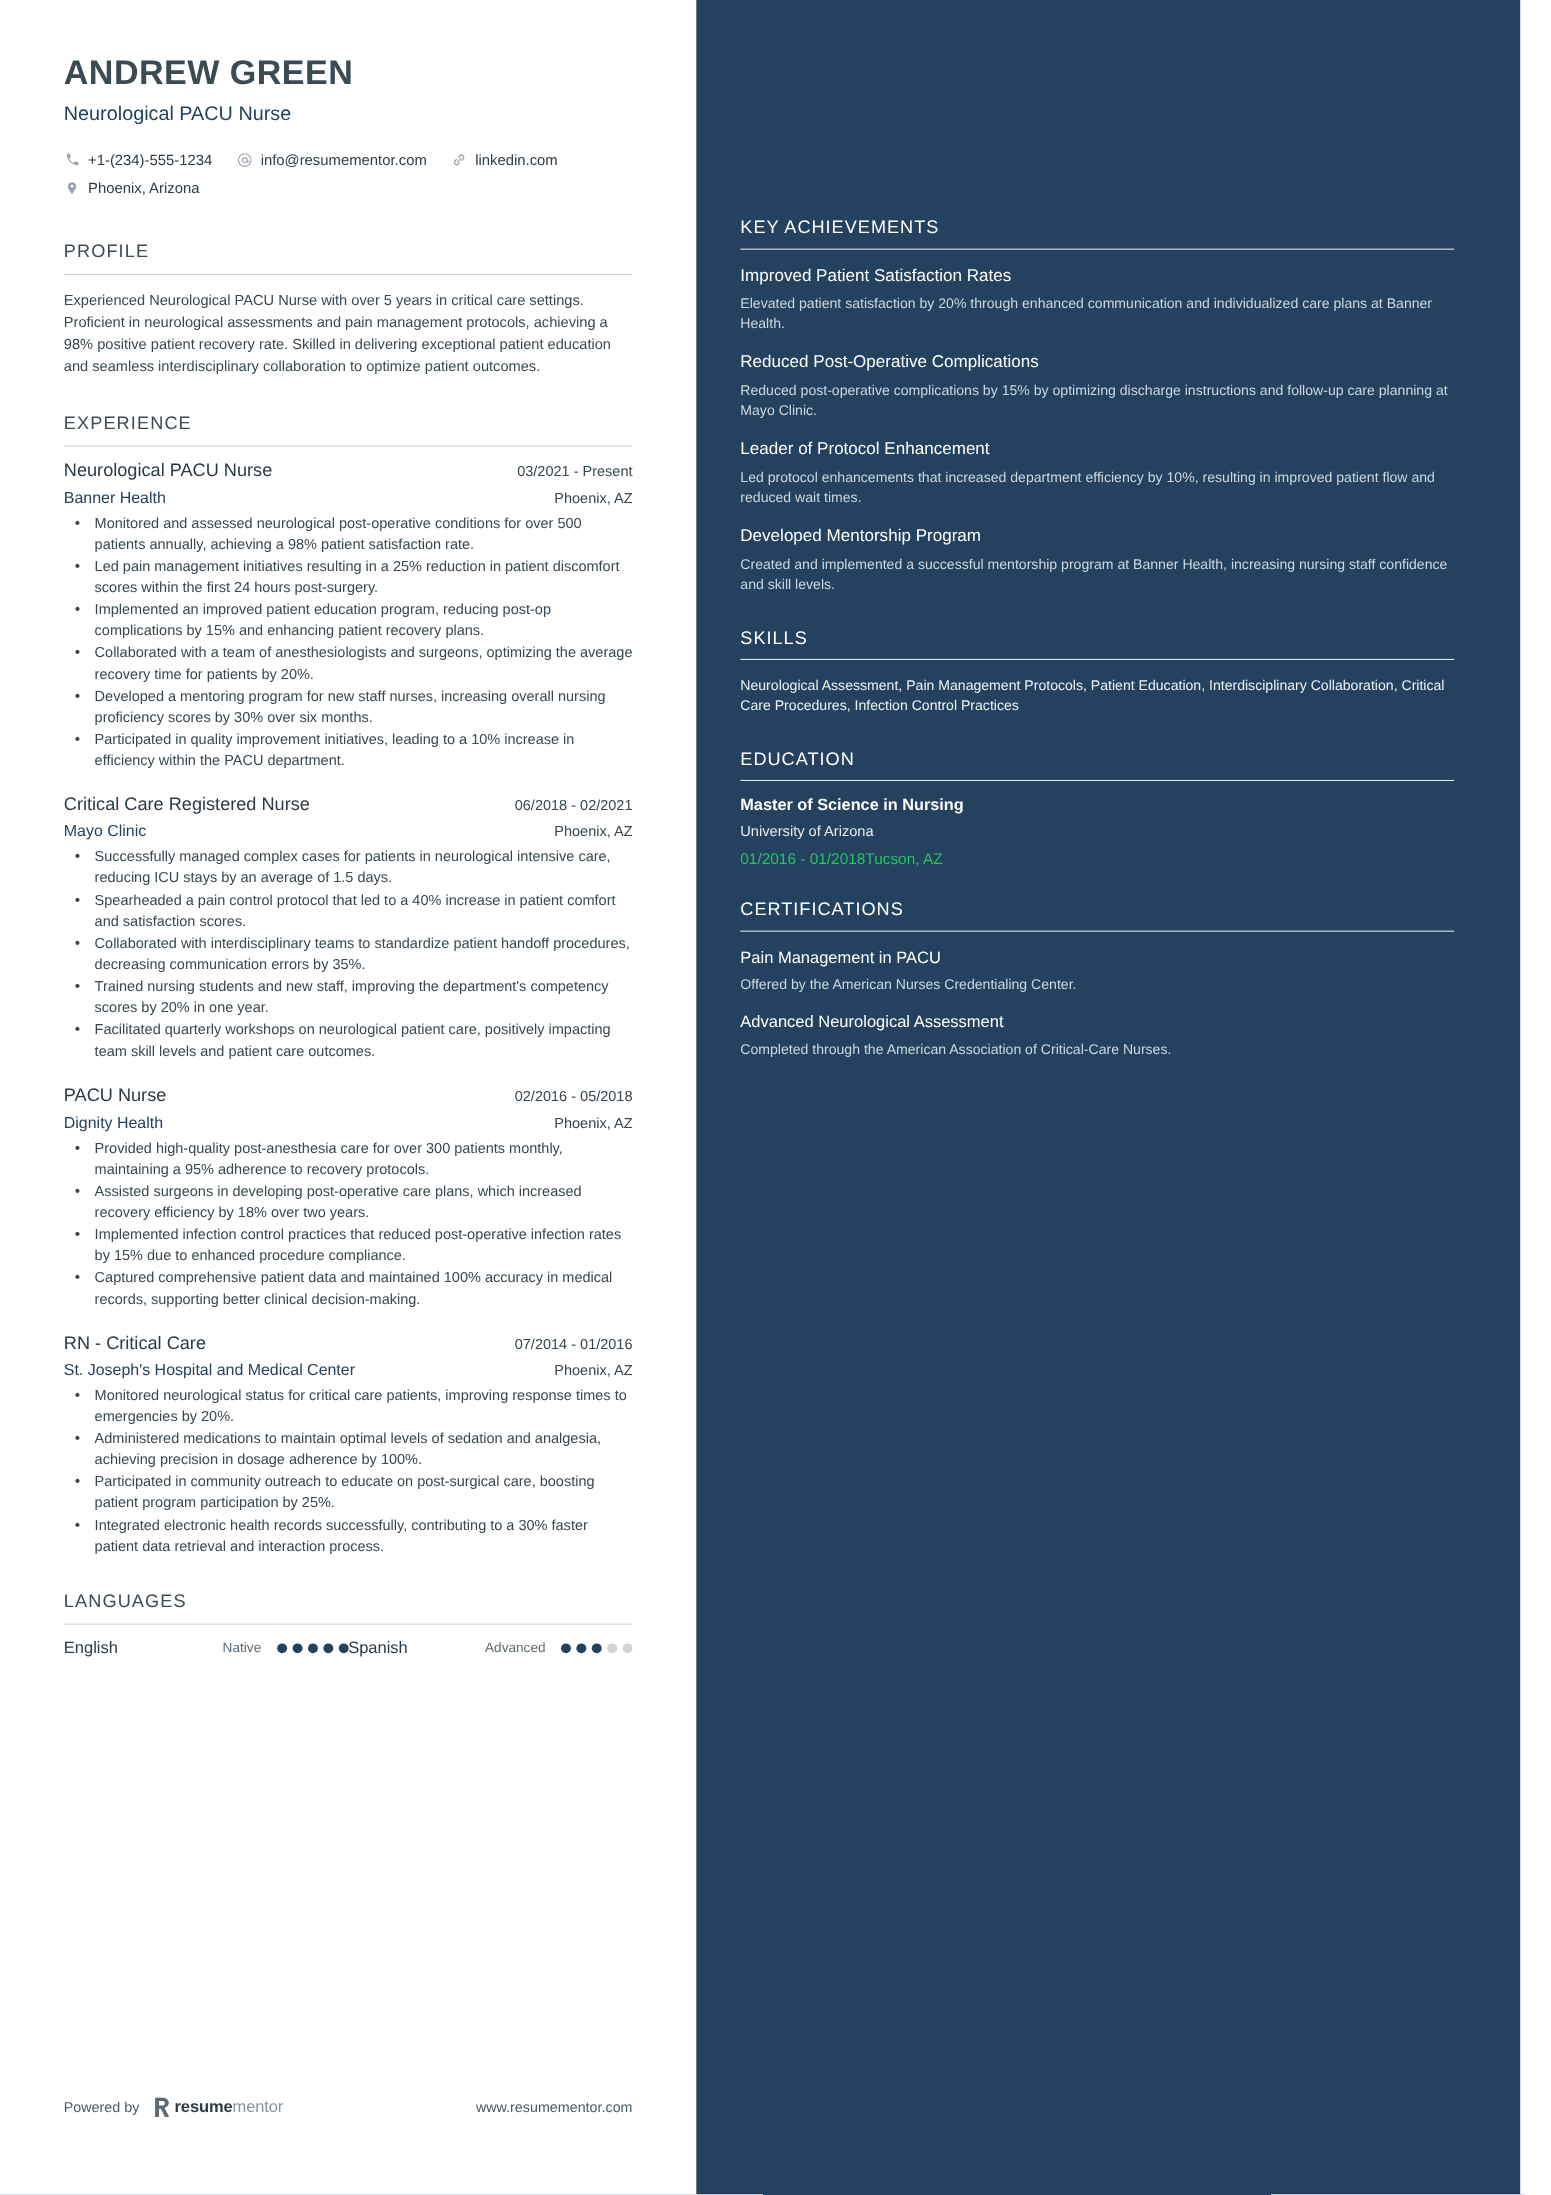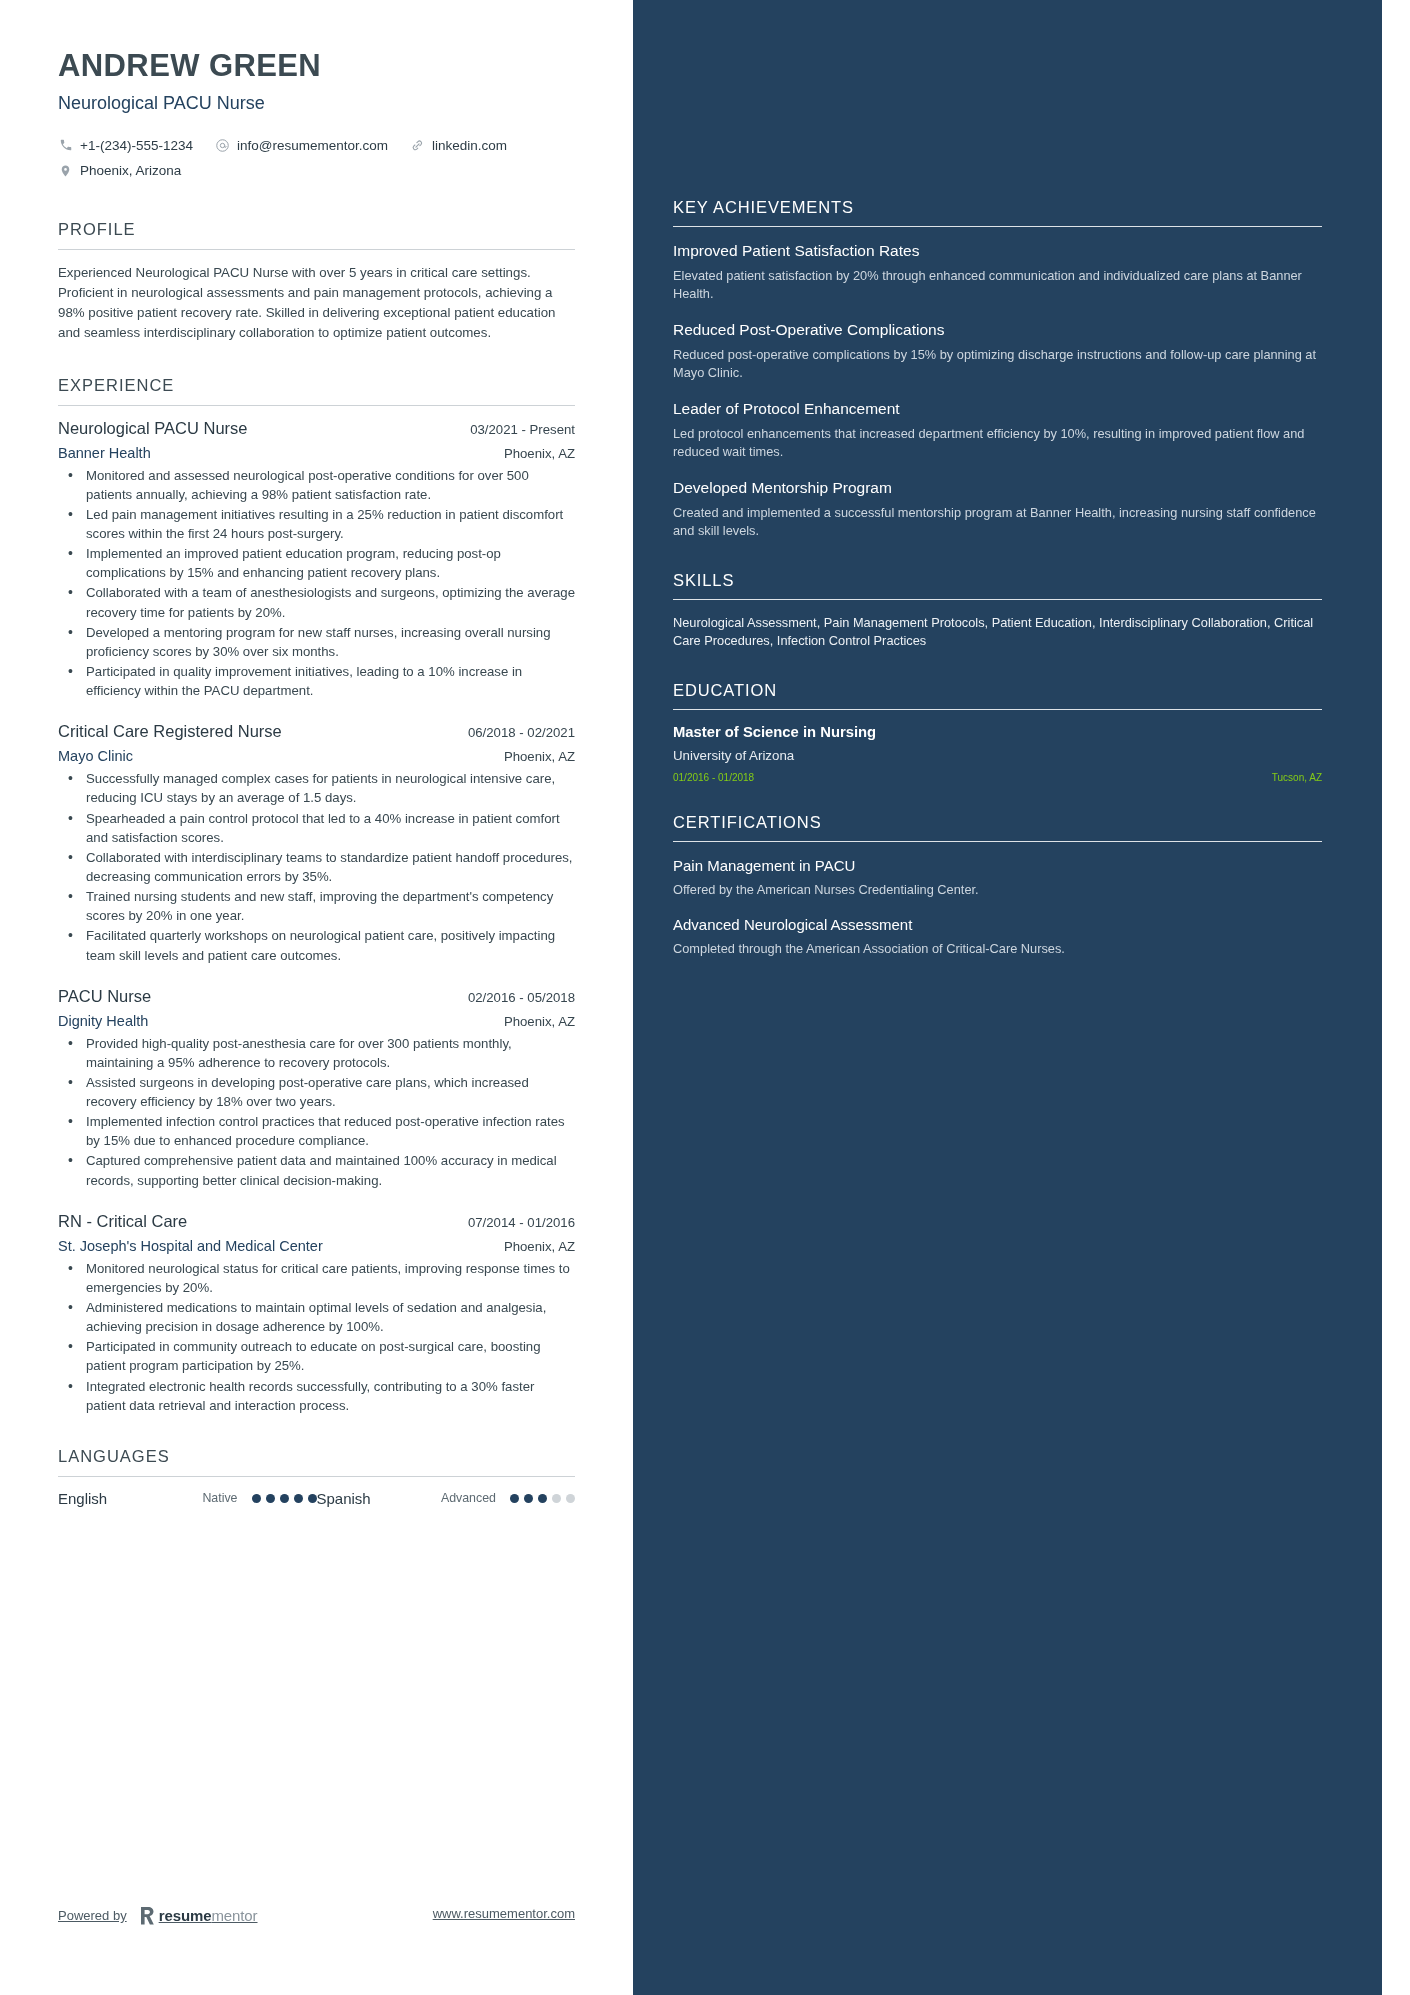--- a/index.html
+++ b/index.html
@@ -165,25 +165,24 @@
   }
   .dot.on { background: #24425f; }
 
   
   .footer {
     position: absolute;
     left: 58px;
     right: 58px;
     bottom: 70px;
     display: flex;
-    align-items: flex-start;
+    align-items: center;
     justify-content: space-between;
     font-size: 13px;
     color: #4c5a63;
-    text-decoration: underline;
   }
   .powered { display: flex; align-items: center; gap: 13px; }
   .logo { display: flex; align-items: center; gap: 4px; }
   .logo-mark {
     width: 15px; height: 19px;
     position: relative;
     display: inline-block;
   }
   .logo-text { font-size: 15px; letter-spacing: -0.1px; }
   .logo-text b { color: #2b3a44; font-weight: bold; }
@@ -236,23 +235,22 @@
     color: #ffffff;
     margin-bottom: 8px;
   }
   .edu-school {
     font-size: 13.3px;
     color: #e7ecf1;
     margin-bottom: 9px;
   }
   .edu-meta {
     display: flex;
-    justify-content: space-between;
-    font-size: 10px;
-    color: #84cc16;
+    font-size: 14px;
+    color: #22c55e;
   }
   .cert { margin-bottom: 16px; }
   .cert-title {
     font-size: 15px;
     line-height: 1.28;
     color: #ffffff;
     margin-bottom: 6px;
   }
   .cert-desc {
     font-size: 12.8px;

